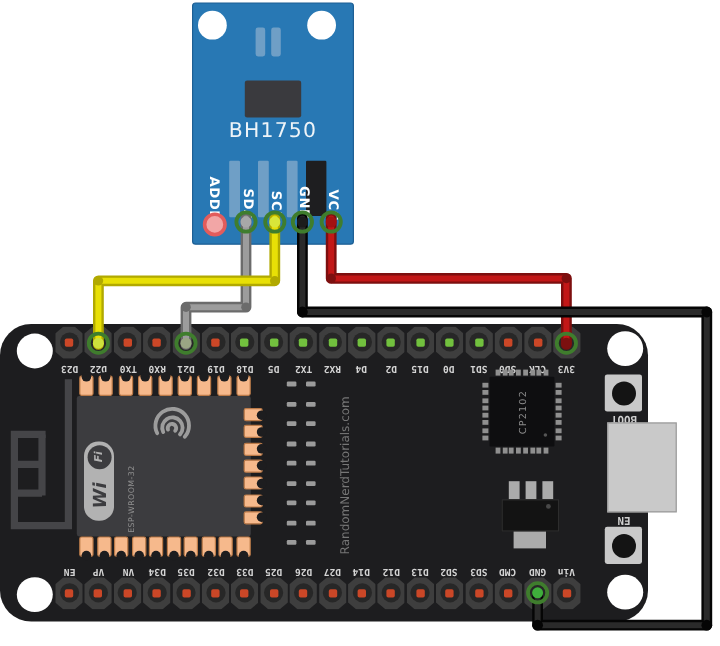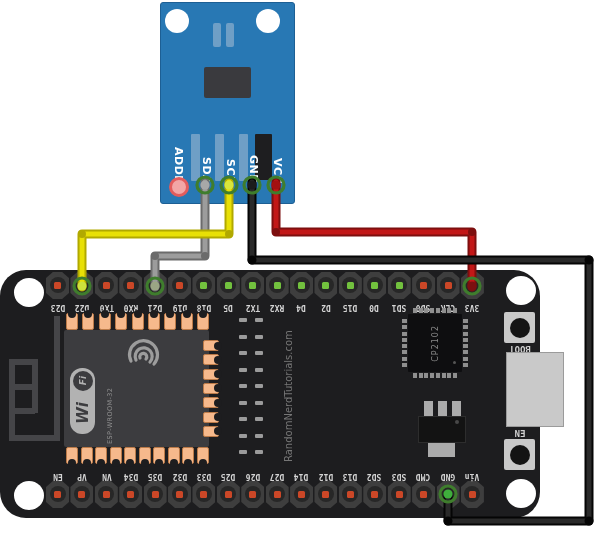--- a/index.html
+++ b/index.html
@@ -101,20 +101,21 @@
 <body>
 
 <div class="stage">
 
   <div class="bh1750" style="background: rgb(40, 120, 180);">
     <div class="bh-hole h1"></div>
     <div class="bh-hole h2"></div>
     <div class="sens-bar b1"></div>
     <div class="sens-bar b2"></div>
     <div class="bh-chip"></div>
+    <div class="bh-title">BH1750</div>
     <div class="bh-trace t1"></div>
     <div class="bh-trace t2"></div>
     <div class="bh-trace t3"></div>
     <div class="bh-comp"></div>
     <div id="bh-pin-labels">
         <div class="bh-pin-label" style="left: 8px;">ADDR</div>
         <div class="bh-pin-label" style="left: 36px;">SDA</div>
         <div class="bh-pin-label" style="left: 60px;">SCL</div>
         <div class="bh-pin-label" style="left: 83px;">GND</div>
         <div class="bh-pin-label" style="left: 107px;">VCC</div>

